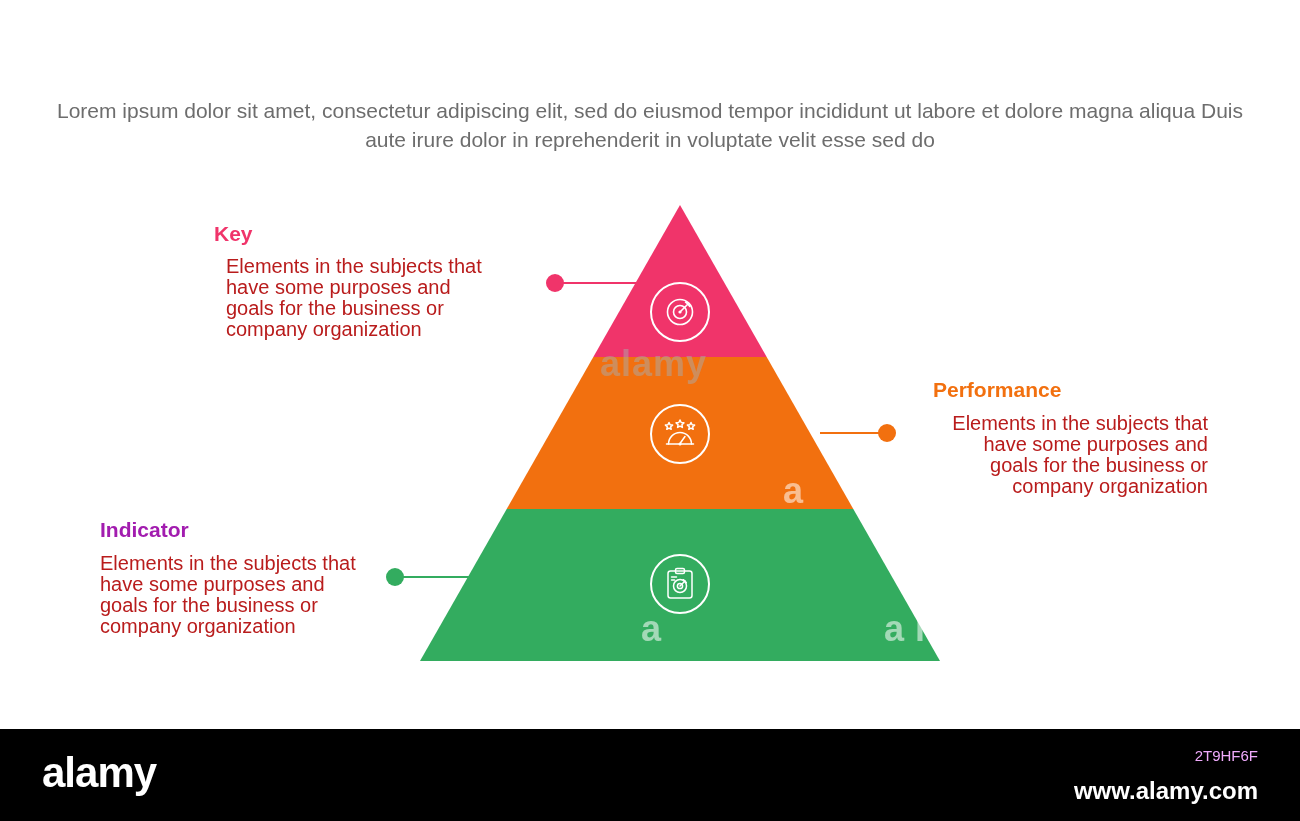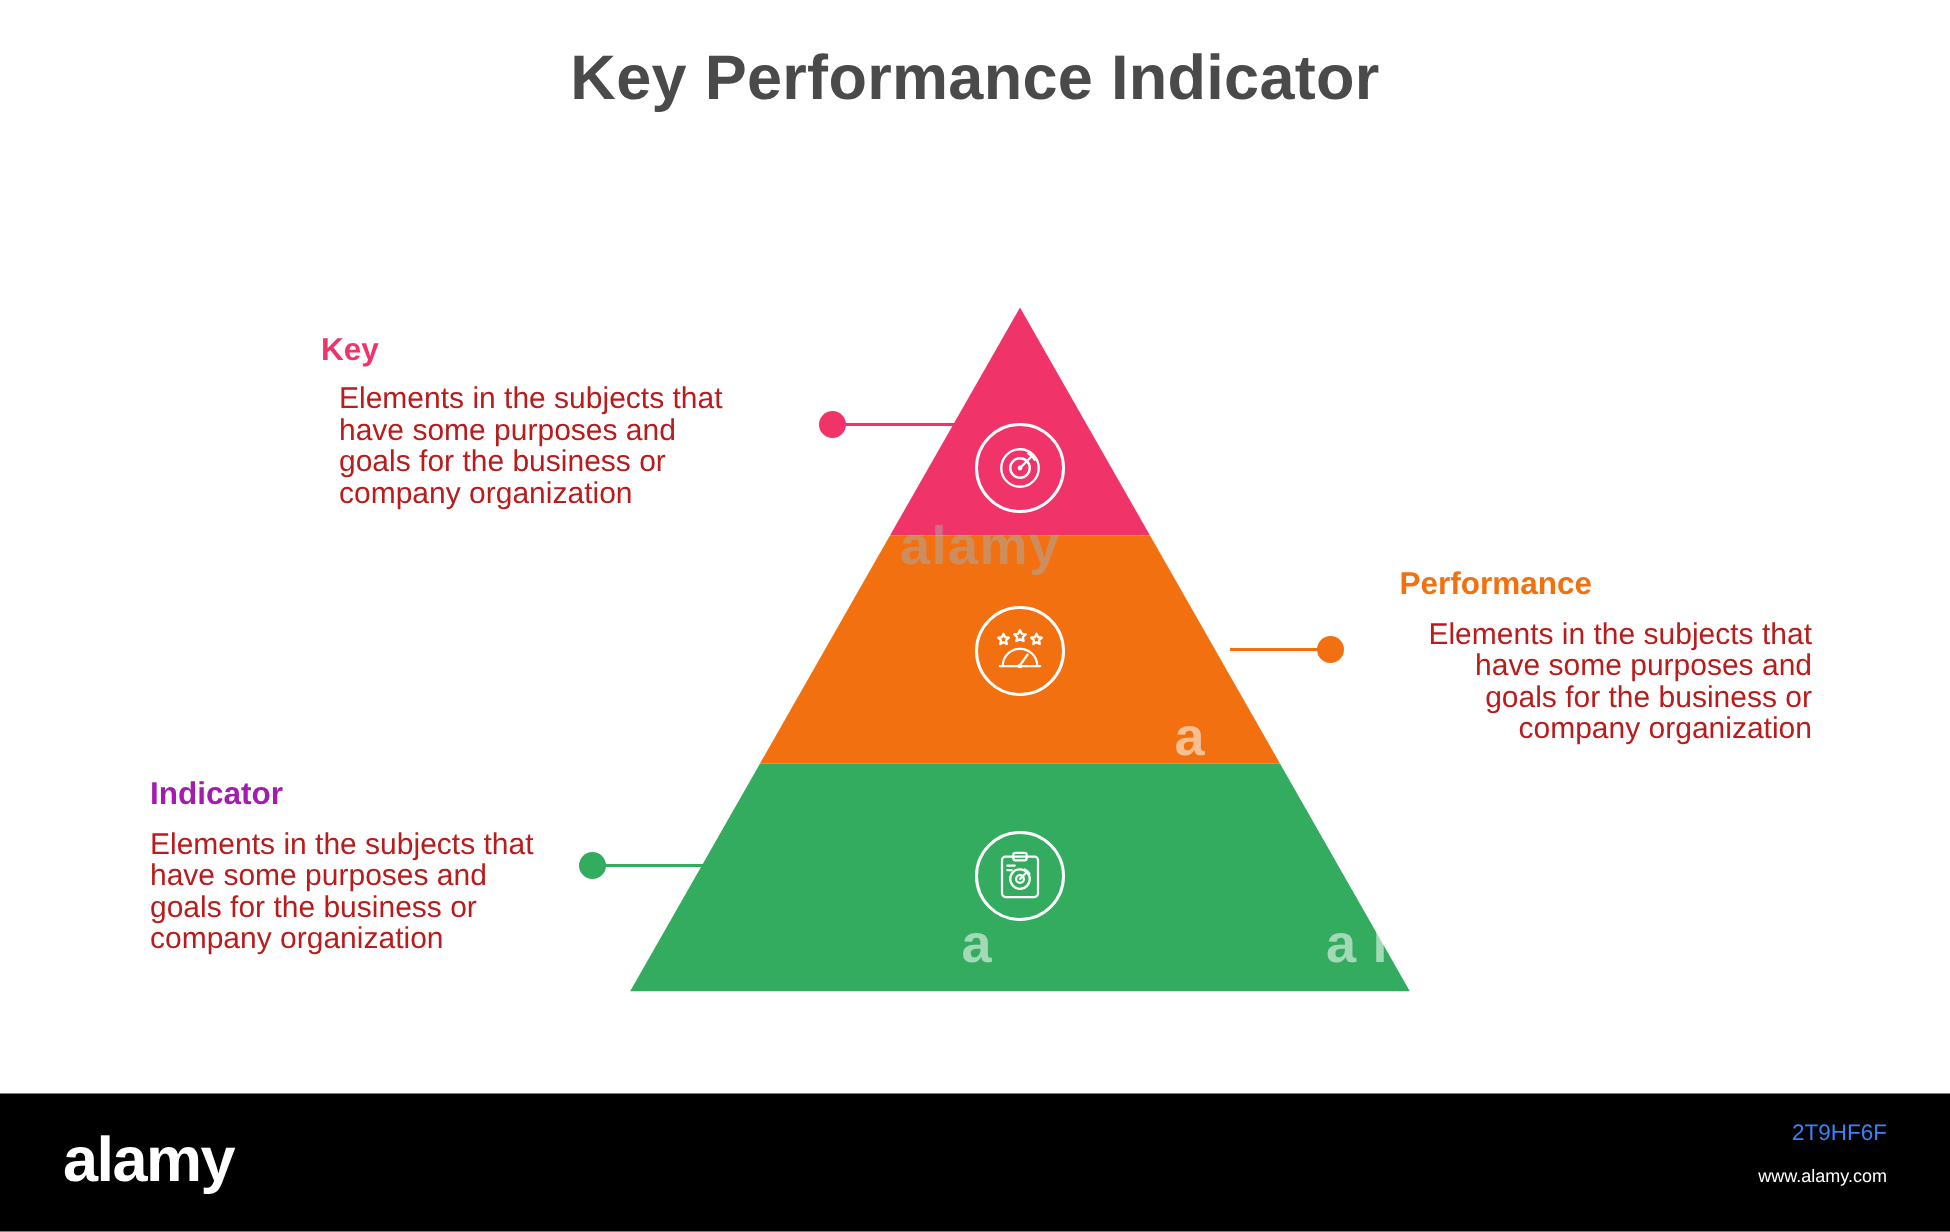--- a/index.html
+++ b/index.html
@@ -116,39 +116,39 @@
     font-size: 42px;
     font-weight: bold;
     color: #ffffff;
     letter-spacing: -1px;
   }
   .footer-id {
     position: absolute;
     right: 42px;
     top: 18px;
     font-size: 15px;
-    color: #3b82f6;
+    color: #f0abfc;
     text-align: right;
   }
   .footer-url {
     position: absolute;
     right: 42px;
     top: 48px;
-    font-size: 12px;
-    font-weight: normal;
+    font-size: 24px;
+    font-weight: bold;
     color: #ffffff;
     text-align: center;
   }
 </style>
 </head>
 <body>
 
 <div class="canvas">
 
-  <div class="title">Key Performance Indicator</div>
+  <div class="subtitle">Lorem ipsum dolor sit amet, consectetur adipiscing elit, sed do eiusmod tempor incididunt ut labore et dolore magna aliqua Duis aute irure dolor in reprehenderit in voluptate velit esse sed do</div>
 
   <div class="pyramid">
     <svg class="pyr-svg" width="520" height="456" viewBox="0 0 520 456" xmlns="http://www.w3.org/2000/svg">
 
       <polygon points="260,0 346.7,152 173.3,152" fill="#f0346a"></polygon>
 
       <polygon points="173.3,152 346.7,152 433.3,304 86.7,304" fill="#f2700f"></polygon>
 
       <polygon points="86.7,304 433.3,304 520,456 0,456" fill="#33ac5f"></polygon>
     </svg>

